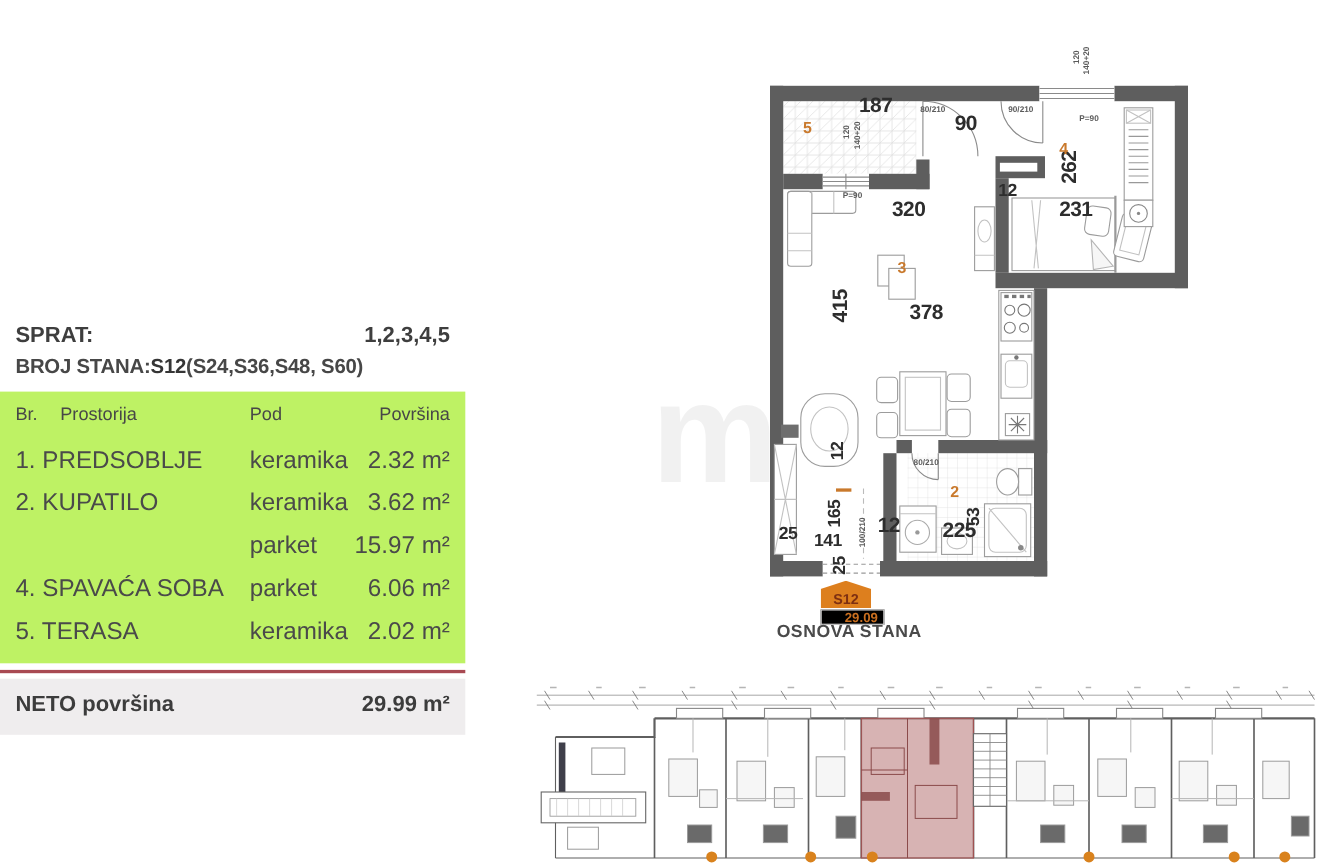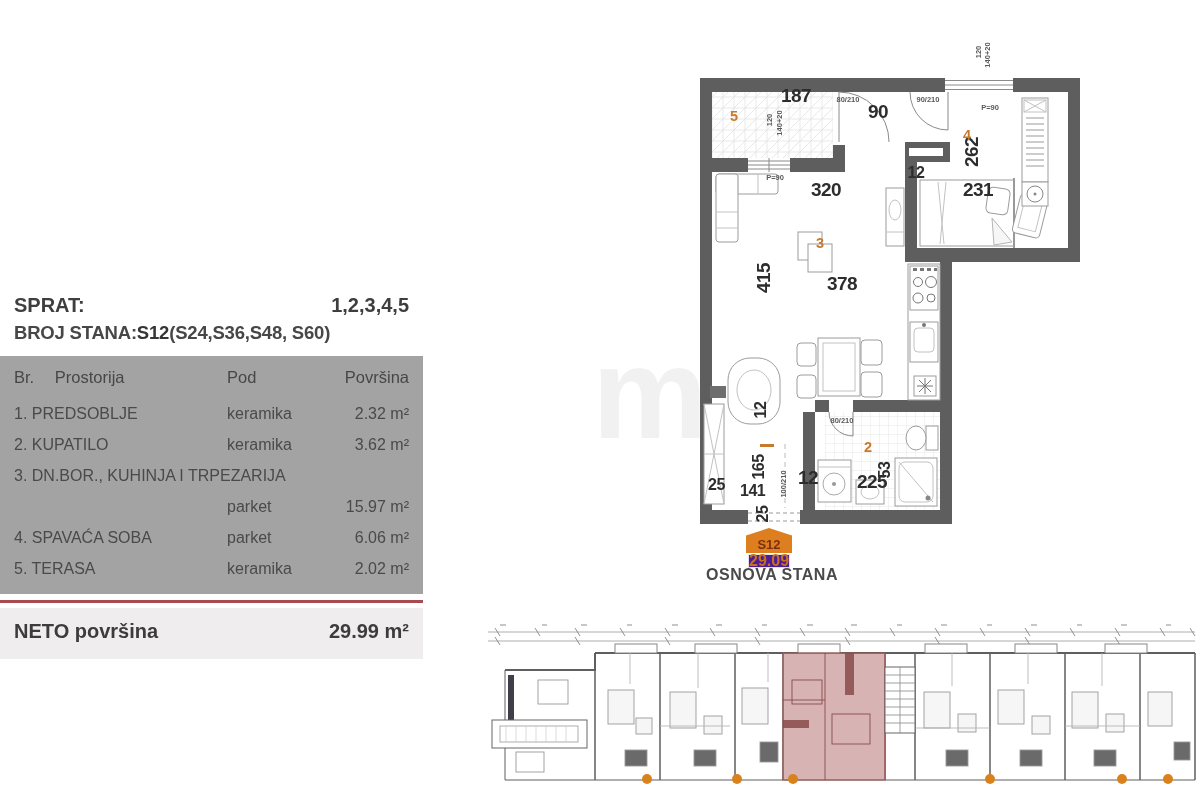--- a/index.html
+++ b/index.html
@@ -7,26 +7,26 @@
          font-family:"Liberation Sans","DejaVu Sans",sans-serif;color:#3f3f3f;}
   .watermark{position:absolute;left:592px;top:318px;font-size:130px;font-weight:700;
              color:#000;opacity:0.05;pointer-events:none;}
   
   .panel{position:absolute;left:0;top:286px;width:423px;}
   .panel-head{padding:6px 14px 8px 14px;}
   .head-row1{display:flex;justify-content:space-between;font-size:20px;font-weight:700;
              color:#3e3e3e;line-height:27px;}
   .head-row2{font-size:18.5px;font-weight:600;color:#474747;line-height:27px;letter-spacing:-0.2px;white-space:nowrap;}
   .head-row2 b{font-weight:800;color:#353535;}
-  .panel-table{background:#a3a3a3;padding:12px 14px 16px 14px;margin-top:2px;}
+  .panel-table{background:#bef264;padding:12px 14px 16px 14px;margin-top:2px;}
   .tgrid{display:grid;grid-template-columns:1fr 88px 94px;align-items:baseline;}
   .thead{font-size:16.5px;color:#474747;margin-bottom:18px;}
   .thead .c1 span{display:inline-block;}
   .thead .c1 span + span{margin-left:16px;}
-  .trow{font-size:16px;color:#4a4a4a;margin-top:13px;white-space:nowrap;}
+  .trow{font-size:22px;color:#4a4a4a;margin-top:13px;white-space:nowrap;}
   .c3{text-align:right;}
   .fullrow{grid-column:1 / -1;}
   .red-divider{height:3px;background:#a84a52;margin:6px 0 5px 0;}
   .panel-neto{background:#efedee;padding:10px 14px 14px 14px;}
   .neto-row{display:flex;justify-content:space-between;font-size:20px;font-weight:700;
             color:#3c3c3c;line-height:27px;text-align:right;}
   
   .plan-svg{position:absolute;left:690px;top:20px;}
   .site-svg{position:absolute;left:480px;top:622px;}
   .plan-svg text,.site-svg text{font-family:"Liberation Sans","DejaVu Sans",sans-serif;}
@@ -37,22 +37,22 @@
   .wall{fill:#5e5e5e;}
   .furn{stroke:#9c9c9c;fill:#ffffff;stroke-width:1;}
   .furn-l{stroke:#c2c2c2;fill:none;stroke-width:1;}
   .arc{stroke:#8a8a8a;fill:none;stroke-width:1;}
   
   .badge{position:absolute;left:746px;top:528px;width:46px;text-align:center;}
   .badge-shape{width:46px;height:25px;background:#dd7f1e;
                clip-path:polygon(50% 0,100% 30%,100% 100%,0 100%,0 30%);
                display:flex;align-items:flex-end;justify-content:center;}
   .badge-shape span{font-size:13px;font-weight:800;color:#7d2f12;line-height:17px;}
-  .badge-area{margin:1px auto 0 auto;width:40px;background:#4c1d95;border:1px solid #e2e0e0;
-              font-size:16px;font-weight:700;color:#c96f20;line-height:12px;}
+  .badge-area{margin:1px auto 0 auto;width:40px;background:#000000;border:1px solid #e2e0e0;
+              font-size:12px;font-weight:700;color:#c96f20;line-height:12px;padding-left:16px;}
   .caption{position:absolute;left:686px;top:566px;width:172px;text-align:center;
            font-size:16px;font-weight:700;color:#4a4a4a;letter-spacing:0.5px;}
 </style>
 </head>
 <body>
 
 <div class="stage">
 
   <div class="watermark">m</div>
 
@@ -77,23 +77,20 @@
 
       <div class="tgrid trow">
         <div class="c1">1. PREDSOBLJE</div>
         <div class="c2">keramika</div>
         <div class="c3">2.32 m²</div>
       </div>
       <div class="tgrid trow">
         <div class="c1">2. KUPATILO</div>
         <div class="c2">keramika</div>
         <div class="c3">3.62 m²</div>
-      </div>
-      <div class="tgrid trow">
-        <div class="c1 fullrow">3. DN.BOR., KUHINJA I TRPEZARIJA</div>
       </div>
       <div class="tgrid trow">
         <div class="c1"></div>
         <div class="c2">parket</div>
         <div class="c3">15.97 m²</div>
       </div>
       <div class="tgrid trow">
         <div class="c1">4. SPAVAĆA SOBA</div>
         <div class="c2">parket</div>
         <div class="c3">6.06 m²</div>

